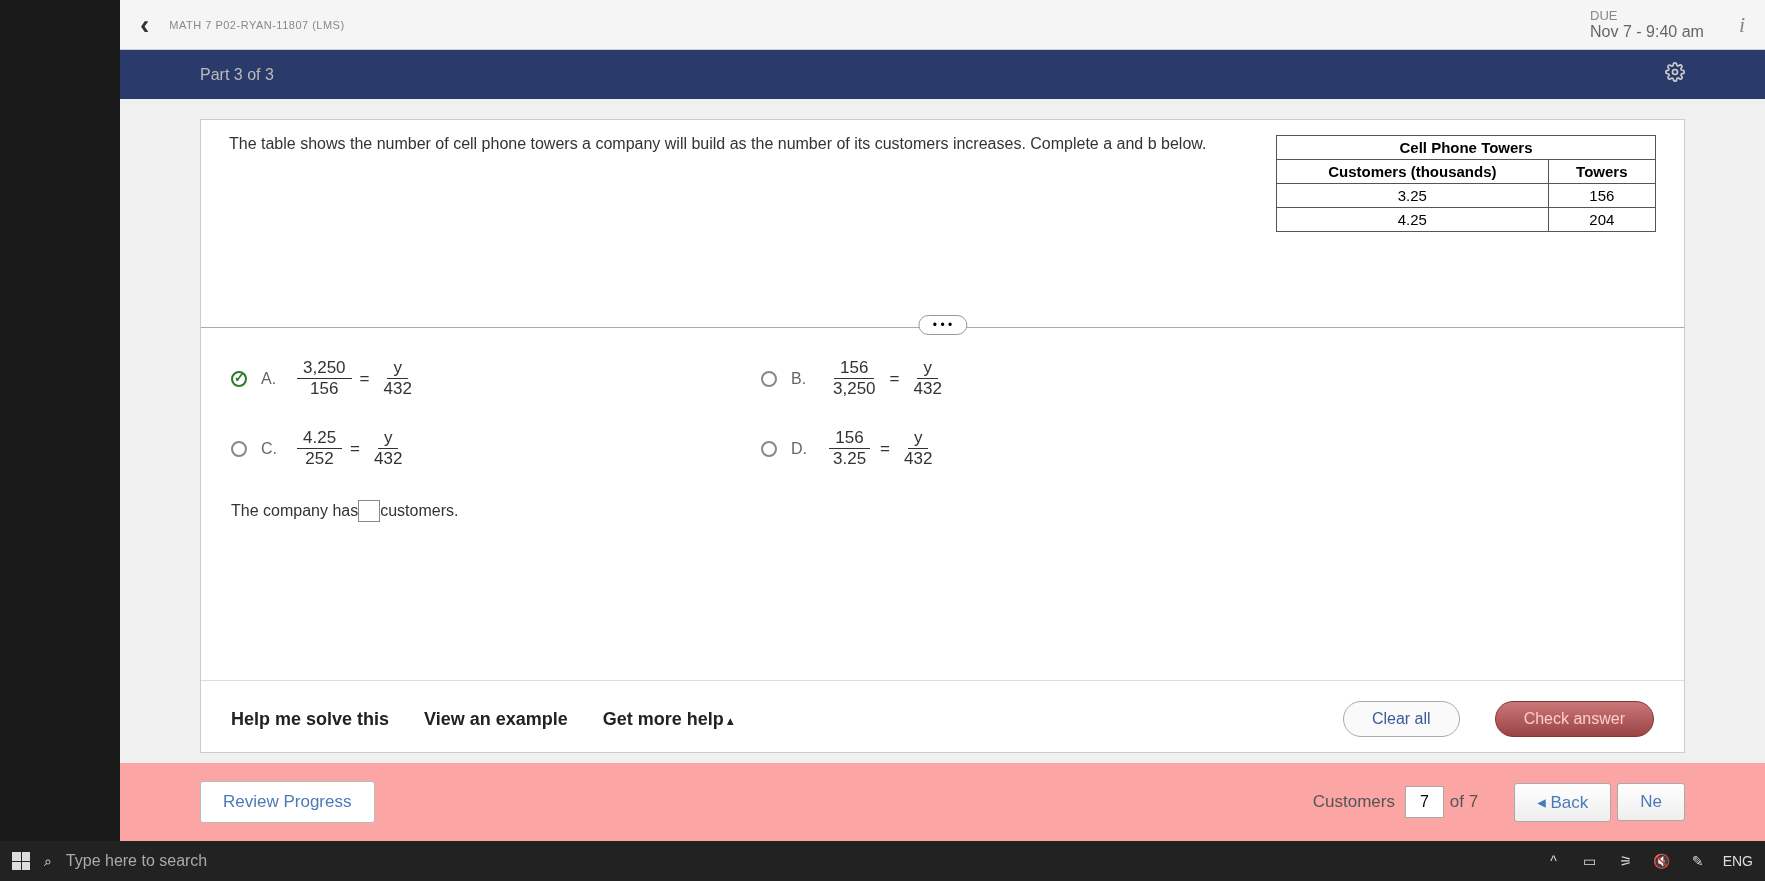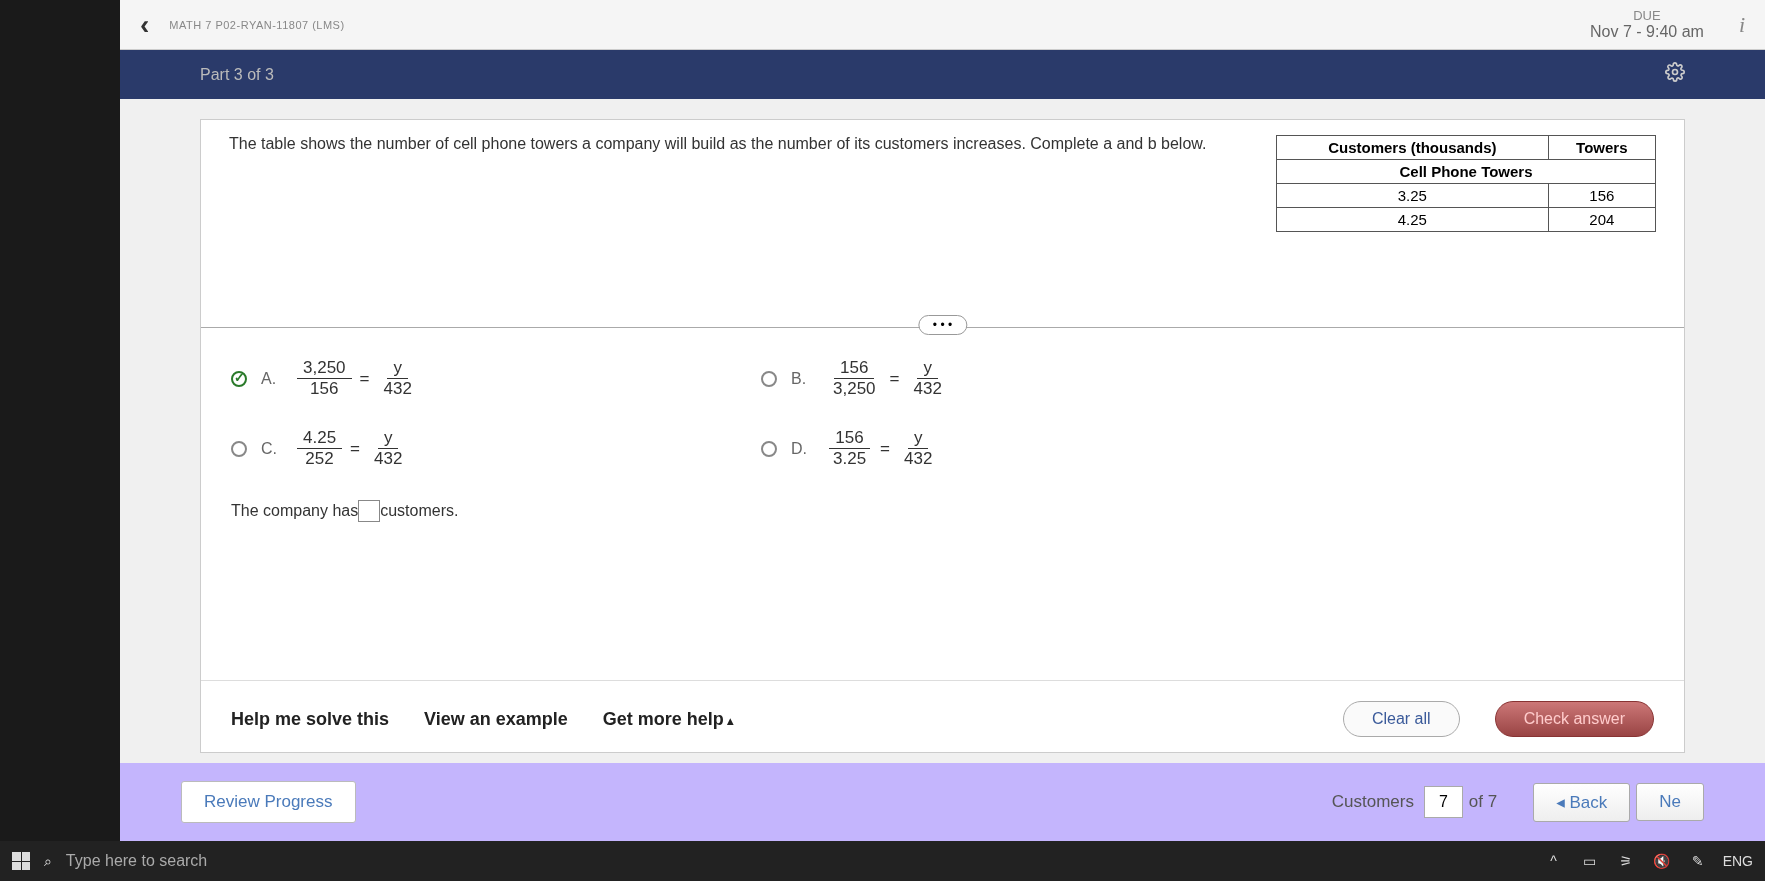--- a/index.html
+++ b/index.html
@@ -44,21 +44,21 @@
       font-size: 11px;
       color: #888;
       letter-spacing: 0.5px;
     }
     .assignment-title {
       font-size: 24px;
       color: #333;
       font-weight: normal;
     }
     .due-section {
-      text-align: center;
+      text-align: left;
       margin-right: 20px;
     }
     .due-label {
       font-size: 13px;
       color: #888;
     }
     .due-date {
       font-size: 16px;
       color: #666;
     }
@@ -248,24 +248,24 @@
     .pill-btn.clear {
       color: #3a5a9a;
       background: #fafafa;
     }
     .pill-btn.check {
       background: linear-gradient(#c77, #944);
       color: #fcc;
       border-color: #833;
     }
     .bottom-bar {
-      padding: 18px 61px;
-      display: flex;
-      align-items: center;
-      background: #c4b5fd;
+      padding: 18px 80px;
+      display: flex;
+      align-items: center;
+      background: #fca5a5;
       justify-content: center;
     }
     .review-btn {
       border: 1px solid #bbb;
       background: #fff;
       color: #4a7aba;
       padding: 10px 22px;
       font-size: 17px;
       cursor: pointer;
       border-radius: 3px;
@@ -345,26 +345,26 @@
 
   <div class="content-area">
 
     <div class="question-box">
 
       <div class="question-top">
         <div class="question-text">The table shows the number of cell phone towers a company will build as the number of its customers increases. Complete a and b below.</div>
         <table class="data-table">
           <tbody>
               <tr>
+                <td colspan="2" class="title-cell">Cell Phone Towers</td>
+              </tr>
+          <tr>
             <td class="header-cell">Customers (thousands)</td>
             <td class="header-cell">Towers</td>
           </tr>
-          <tr>
-                <td colspan="2" class="title-cell">Cell Phone Towers</td>
-              </tr>
           <tr>
                 <td>3.25</td>
                 <td>156</td>
               </tr>
           <tr>
                 <td>4.25</td>
                 <td>204</td>
               </tr>
         </tbody>
           </table>

